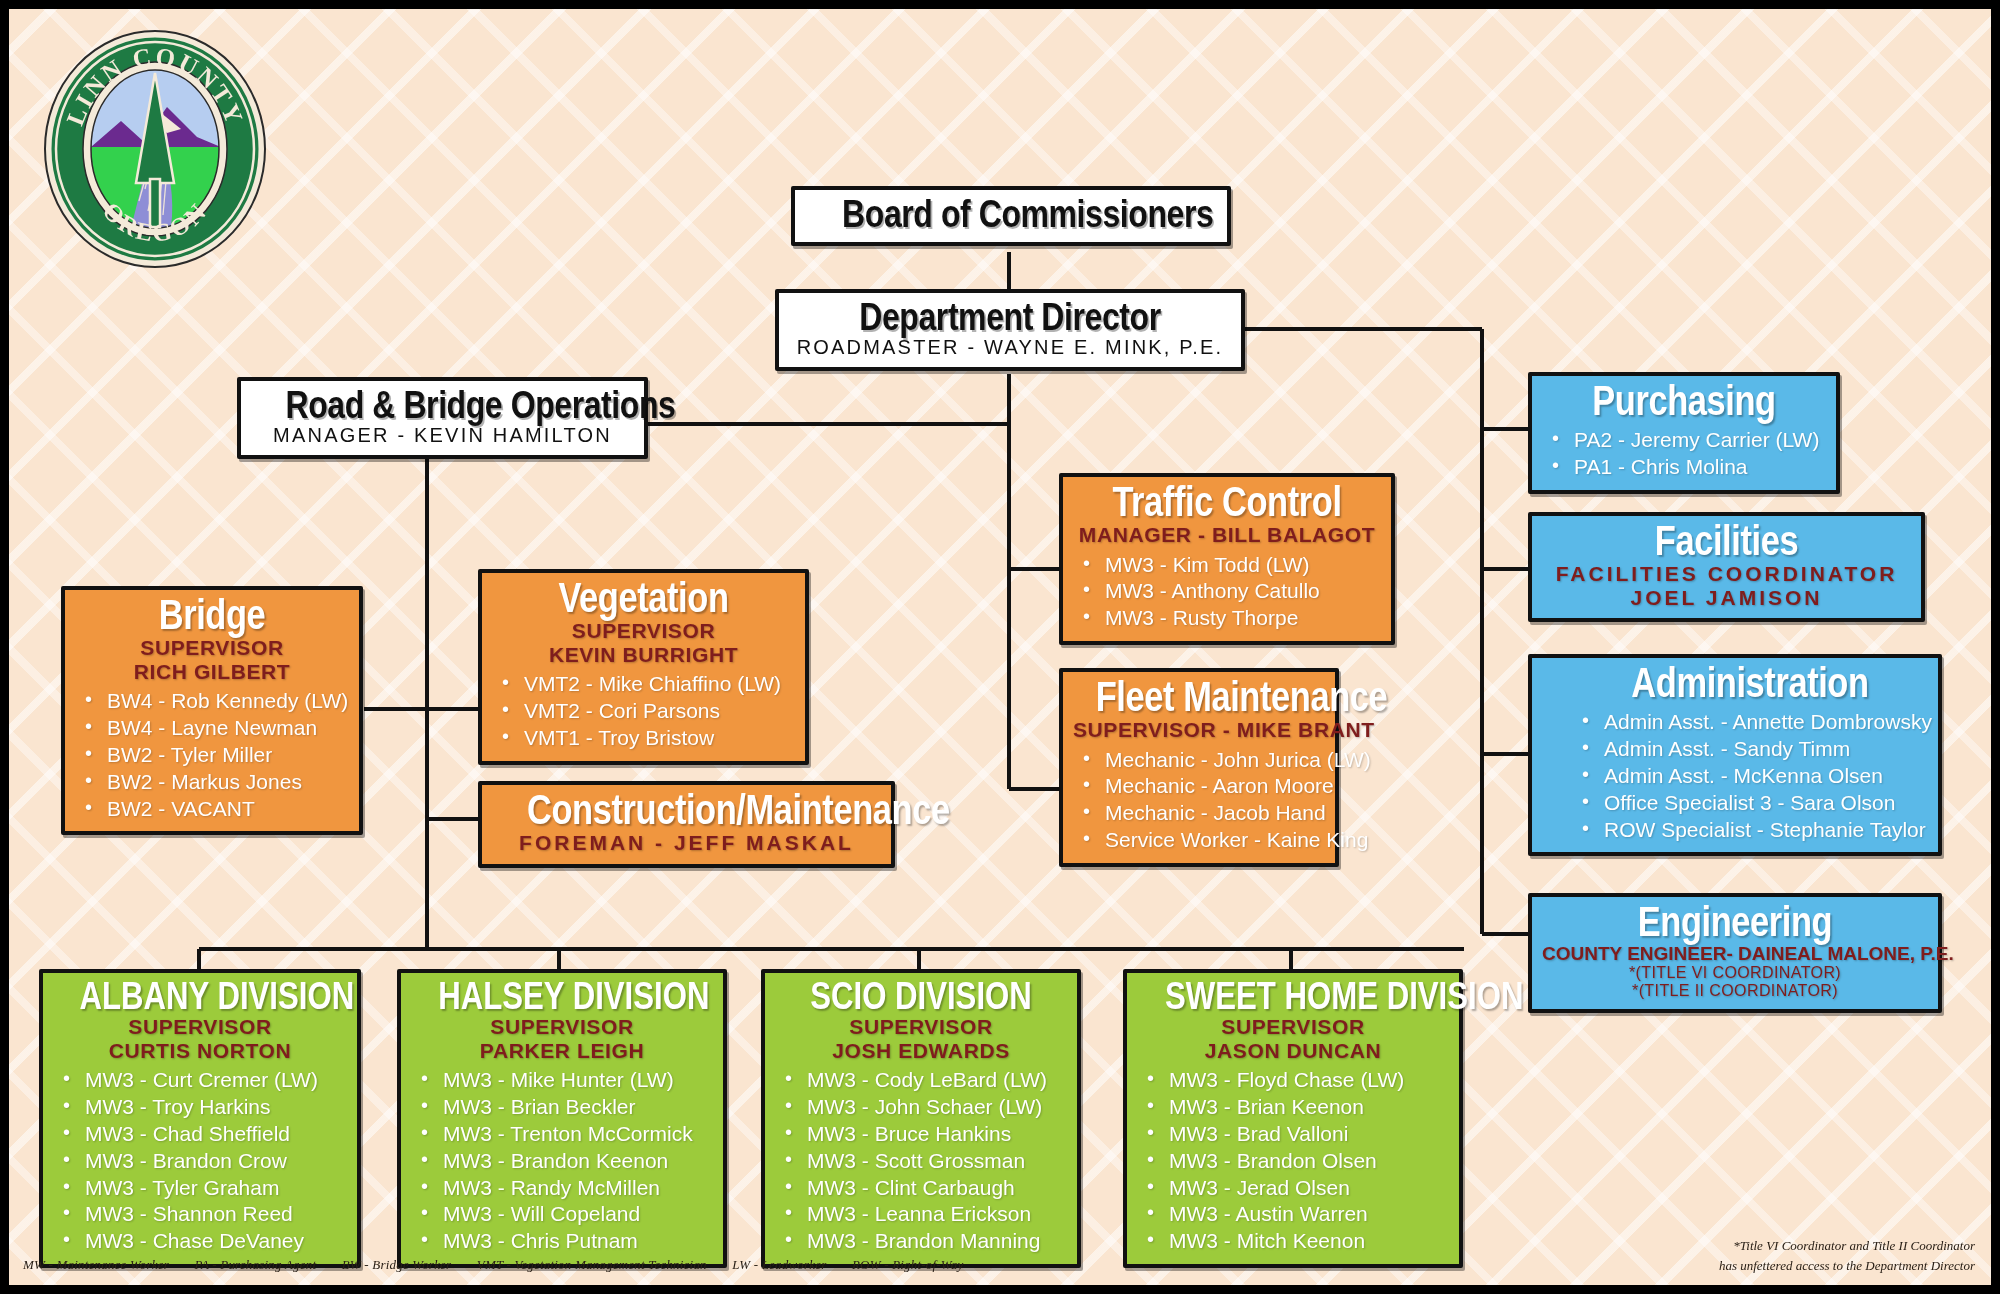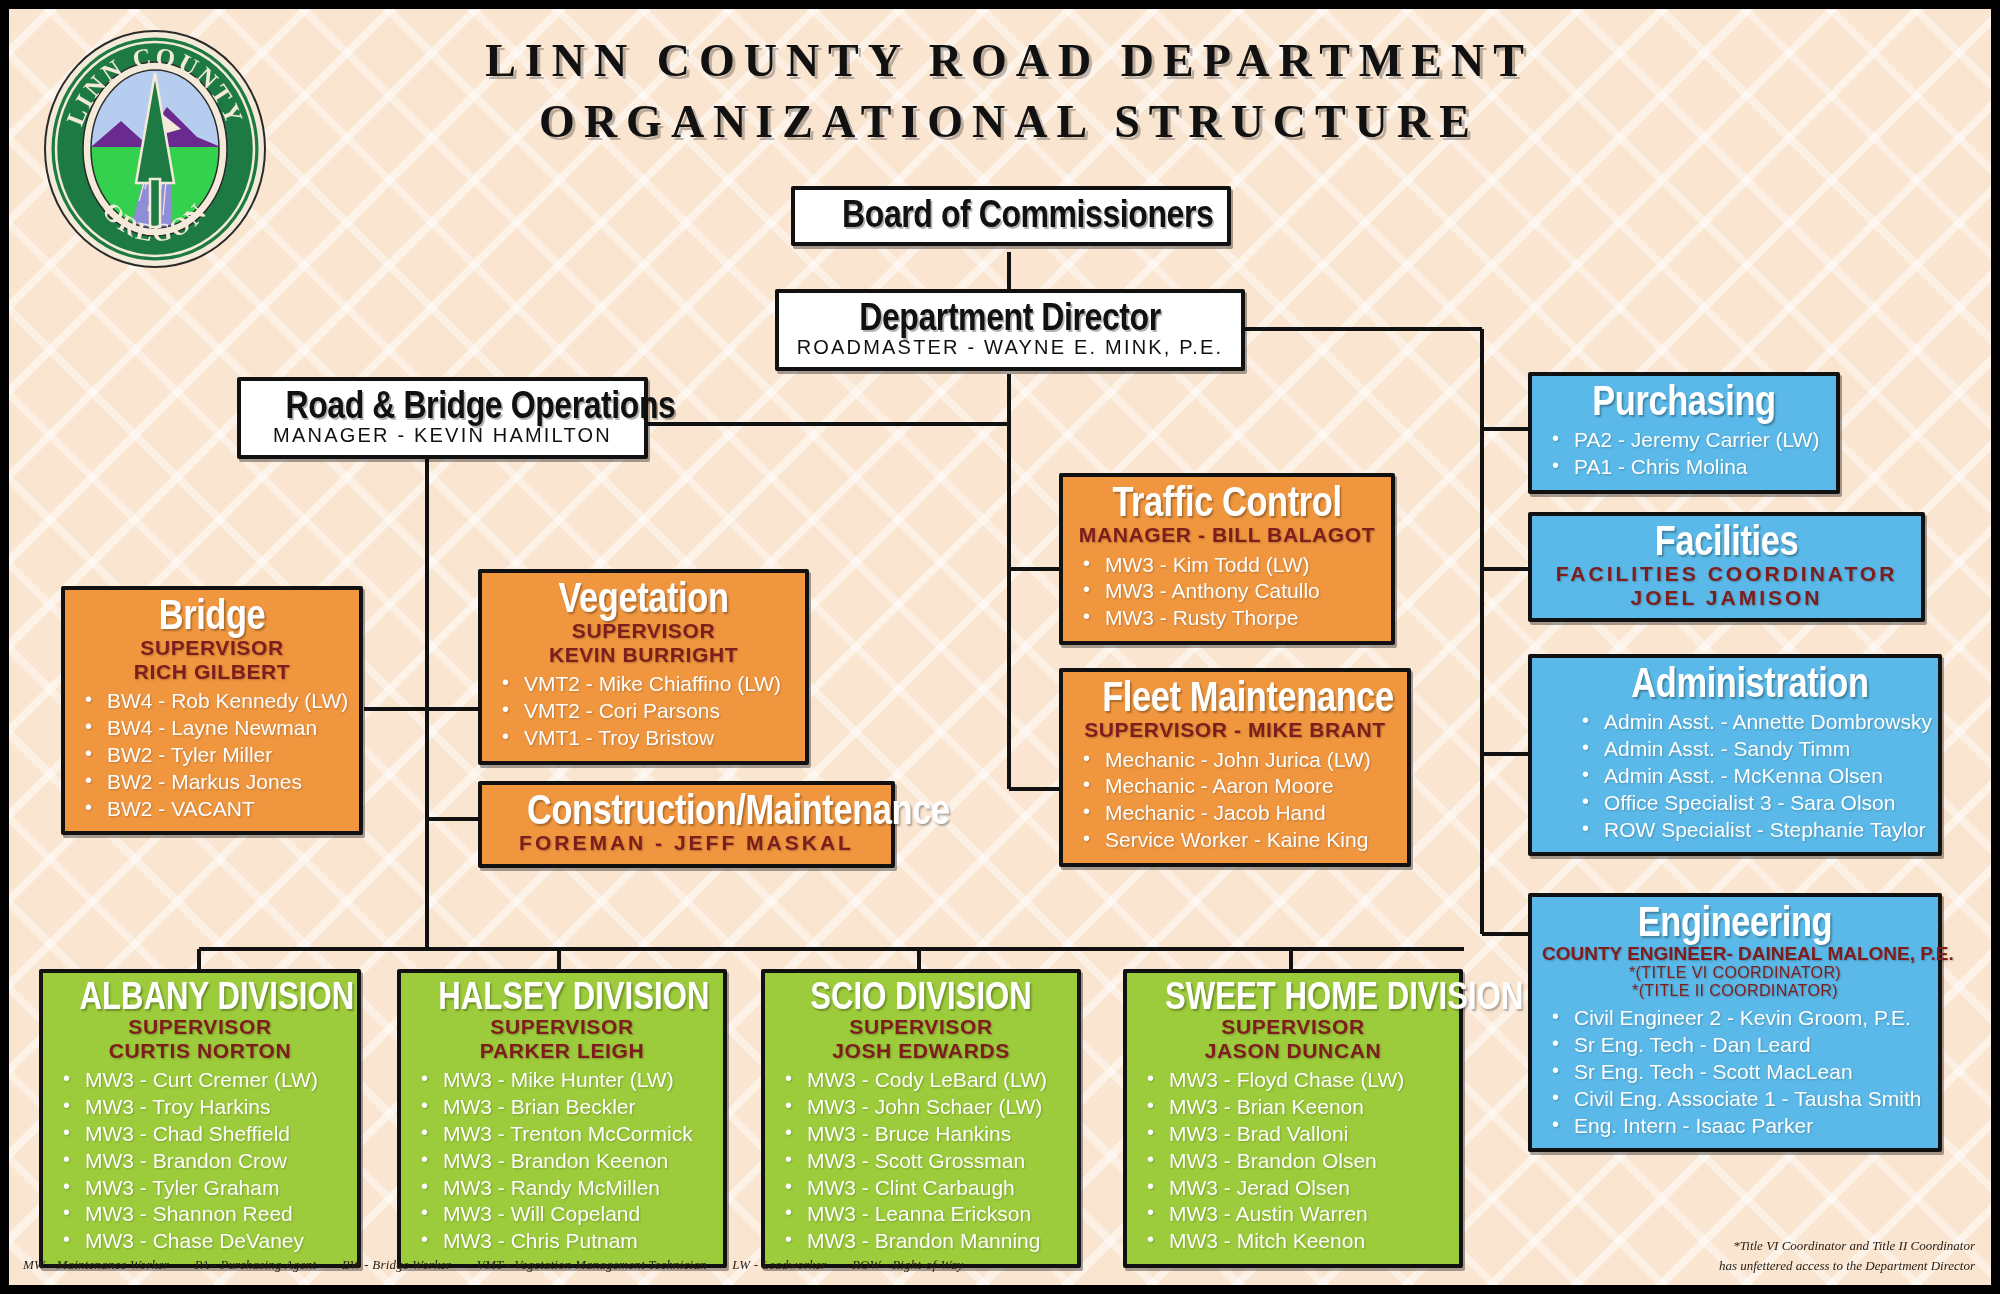--- a/index.html
+++ b/index.html
@@ -247,24 +247,20 @@
       </g>
       <text font-family="Liberation Serif, serif" font-size="25" font-weight="bold" fill="#f4ead9" letter-spacing="2.6">
         <textPath href="#arcTop" startOffset="50%" text-anchor="middle">LINN COUNTY</textPath>
       </text>
       <text font-family="Liberation Serif, serif" font-size="25" font-weight="bold" fill="#f4ead9" letter-spacing="2.6">
         <textPath href="#arcBot" startOffset="50%" text-anchor="middle">OREGON</textPath>
       </text>
     </svg>
   </div>
 
-  <div id="page-title">
-    <div class="line">LINN COUNTY ROAD DEPARTMENT</div>
-    <div class="line">ORGANIZATIONAL STRUCTURE</div>
-  </div>
 
   <div class="node white" style="left:782px; top:177px; width:440px;">
     <div class="node-title">Board of Commissioners</div>
   </div>
 
   <div class="node white" style="left:228px; top:368px; width:411px;">
     <div class="node-title">Road &amp; Bridge Operations</div>
     <div class="node-sub">MANAGER - KEVIN HAMILTON</div>
   </div>
 
@@ -305,21 +301,21 @@
   <div class="node orange" style="left:1050px; top:464px; width:336px;">
     <div class="node-title">Traffic Control</div>
     <div class="node-sub">MANAGER - BILL BALAGOT</div>
     <ul class="node-list">
       <li>MW3 - Kim Todd (LW)</li>
       <li>MW3 - Anthony Catullo</li>
       <li>MW3 - Rusty Thorpe</li>
     </ul>
   </div>
 
-  <div class="node orange" style="left:1050px; top:659px; width:352px;">
+  <div class="node orange" style="left:1050px; top:659px; width:280px;">
     <div class="node-title">Fleet Maintenance</div>
     <div class="node-sub">SUPERVISOR - MIKE BRANT</div>
     <ul class="node-list">
       <li>Mechanic - John Jurica (LW)</li>
       <li>Mechanic - Aaron Moore</li>
       <li>Mechanic - Jacob Hand</li>
       <li>Service Worker - Kaine King</li>
     </ul>
   </div>
 
@@ -346,27 +342,20 @@
       <li>Office Specialist 3 - Sara Olson</li>
       <li>ROW Specialist - Stephanie Taylor</li>
     </ul>
   </div>
 
   <div class="node blue" style="left:1519px; top:884px; width:414px;">
     <div class="node-title">Engineering</div>
     <div class="node-sub" style="font-size:19px;letter-spacing:0px;">COUNTY ENGINEER- DAINEAL MALONE, P.E.</div>
     <div class="node-sub small">*(TITLE VI COORDINATOR)</div>
     <div class="node-sub small">*(TITLE II COORDINATOR)</div>
-    <ul class="node-list">
-      <li>Civil Engineer 2 - Kevin Groom, P.E.</li>
-      <li>Sr Eng. Tech - Dan Leard</li>
-      <li>Sr Eng. Tech - Scott MacLean</li>
-      <li>Civil Eng. Associate 1 - Tausha Smith</li>
-      <li>Eng. Intern - Isaac Parker</li>
-    </ul>
   </div>
 
   <div class="node green" style="left:30px; top:960px; width:322px;">
     <div class="node-title">ALBANY DIVISION</div>
     <div class="node-sub">SUPERVISOR</div>
     <div class="node-sub">CURTIS NORTON</div>
     <ul class="node-list">
       <li>MW3 - Curt Cremer (LW)</li>
       <li>MW3 -  Troy Harkins</li>
       <li>MW3 - Chad Sheffield</li>

